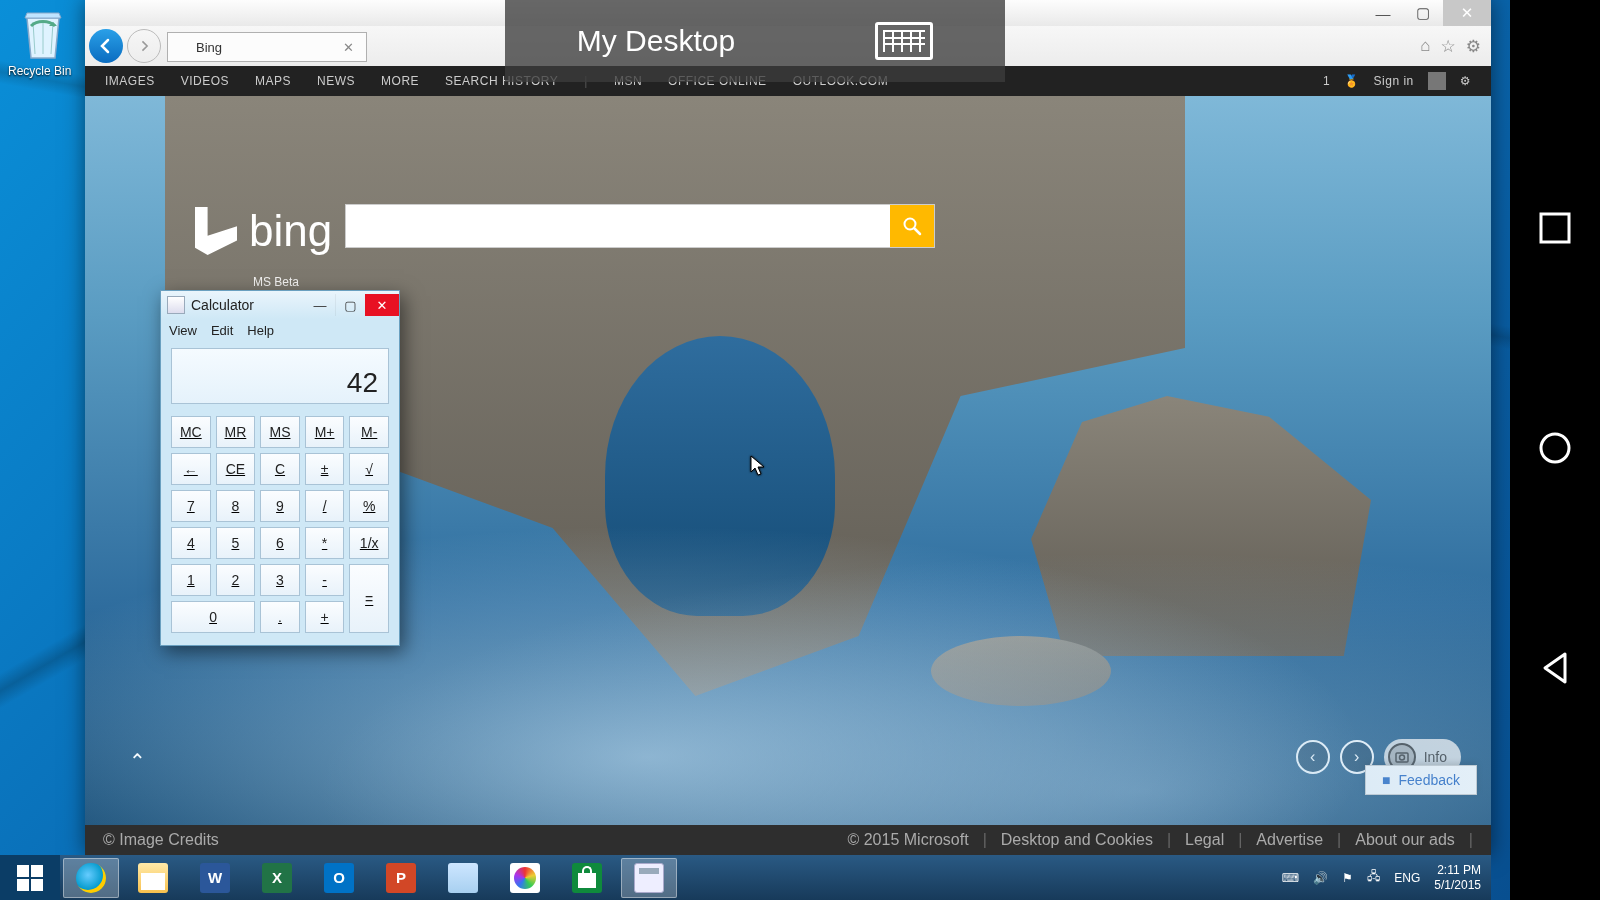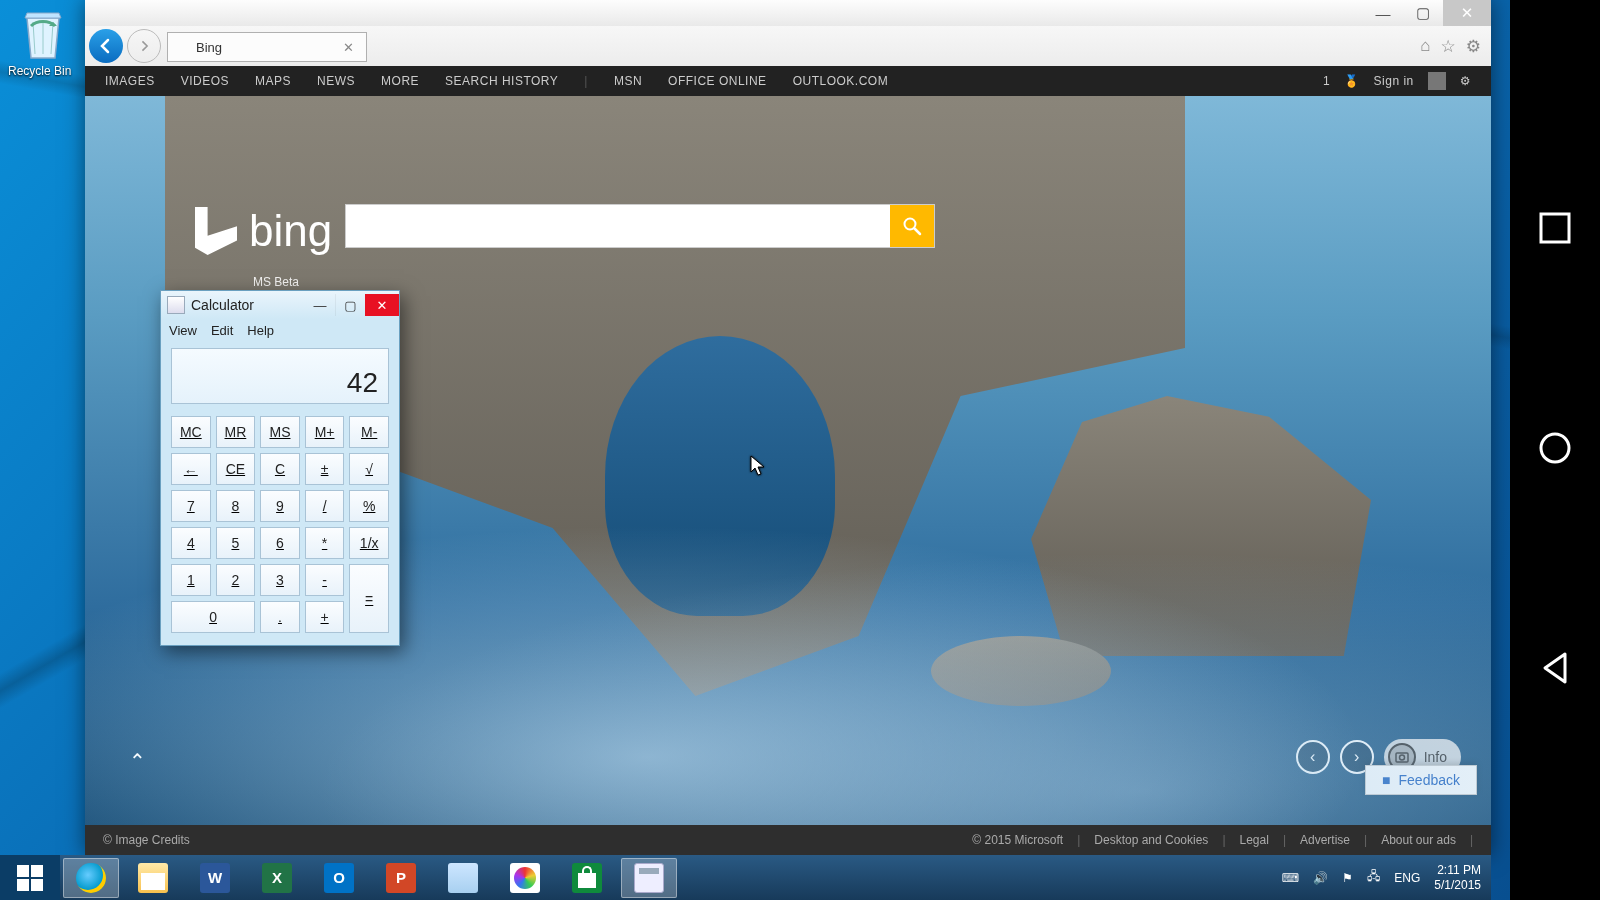--- a/index.html
+++ b/index.html
@@ -73,21 +73,21 @@
 .searchbox .go { width: 44px; background: #ffb900; display:flex; align-items:center; justify-content:center; color:#fff; font-size:20px; }
 
 .heroctl { position: absolute; right: 30px; bottom: 50px; display: flex; align-items: center; gap: 10px; }
 .heroctl .circ { width: 34px; height: 34px; border: 2px solid #fff; border-radius: 50%; color: #fff; display:flex; align-items:center; justify-content:center; background: rgba(0,0,0,.2); }
 .heroctl .info { background: rgba(230,230,230,.9); border-radius: 18px; padding: 4px 14px 4px 4px; display:flex; align-items:center; gap:8px; color:#333; font-size: 14px; }
 .heroctl .info .circ { border-color:#333; color:#333; width:28px; height:28px; }
 
 .expand { position:absolute; left: 44px; bottom: 52px; color:#fff; font-size: 20px; }
 
 
-.bingfoot { height: 30px; background: #2e2e2e; color: #aaa; font-size: 12px; display: flex; align-items: center; padding: 0 18px; gap: 14px; }
+.bingfoot { height: 30px; background: #2e2e2e; color: #aaa; font-size: 16px; display: flex; align-items: center; padding: 0 18px; gap: 14px; }
 .bingfoot .right { margin-left: auto; display: flex; gap: 14px; justify-content: flex-end; }
 .bingfoot .sep { color:#666; }
 .feedback { position: absolute; right: 14px; bottom: 30px; background: #fff; border: 1px solid #ccc; padding: 6px 16px; font-size: 14px; color: #1a5fbf; display:flex; align-items:center; gap:8px; box-shadow: 0 -2px 6px rgba(0,0,0,.2); }
 .feedback::before { content:"■"; color:#1a5fbf; }
 
 
 .calc { position: absolute; left: 160px; top: 290px; width: 240px; background: #cfe8f6; border: 1px solid #6aa0c0; box-shadow: 4px 6px 18px rgba(0,0,0,.5); }
 .calc .titlebar { height: 28px; display:flex; align-items:center; background: linear-gradient(#eaf5fc,#cfe8f6); font-size: 14px; color:#222;justify-content:center; }
 .calc .titlebar .ticon { width: 18px; height: 18px; margin: 0 6px; background: linear-gradient(#fff,#dde); border:1px solid #9ab; }
 .calc .titlebar .tlabel { flex:1; }
@@ -389,14 +389,18 @@
   </div>
 
   <div class="cursor">
     <svg viewBox="0 0 16 22">
           <path d="M1 1 L1 17 L5 13 L8 20 L11 19 L8 12 L14 12 Z" fill="#fff" stroke="#000" stroke-width="1"></path>
         </svg>
   </div>
 
 </div>
 
-
+<div class="overlay">
+  <span class="title">My Desktop</span>
+  <span class="kbd"></span>
 </div>
 
+</div>
+
 </body></html>

